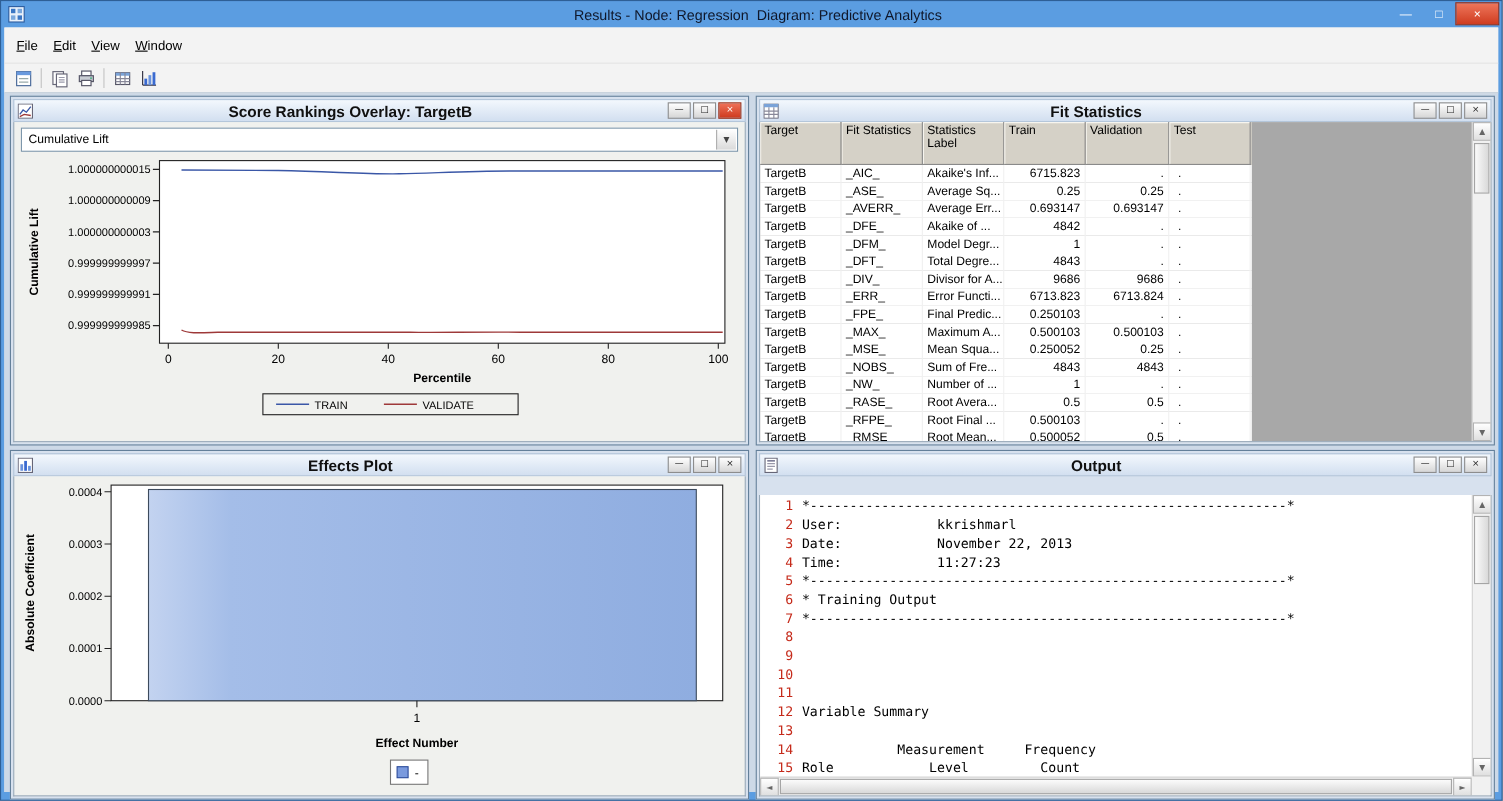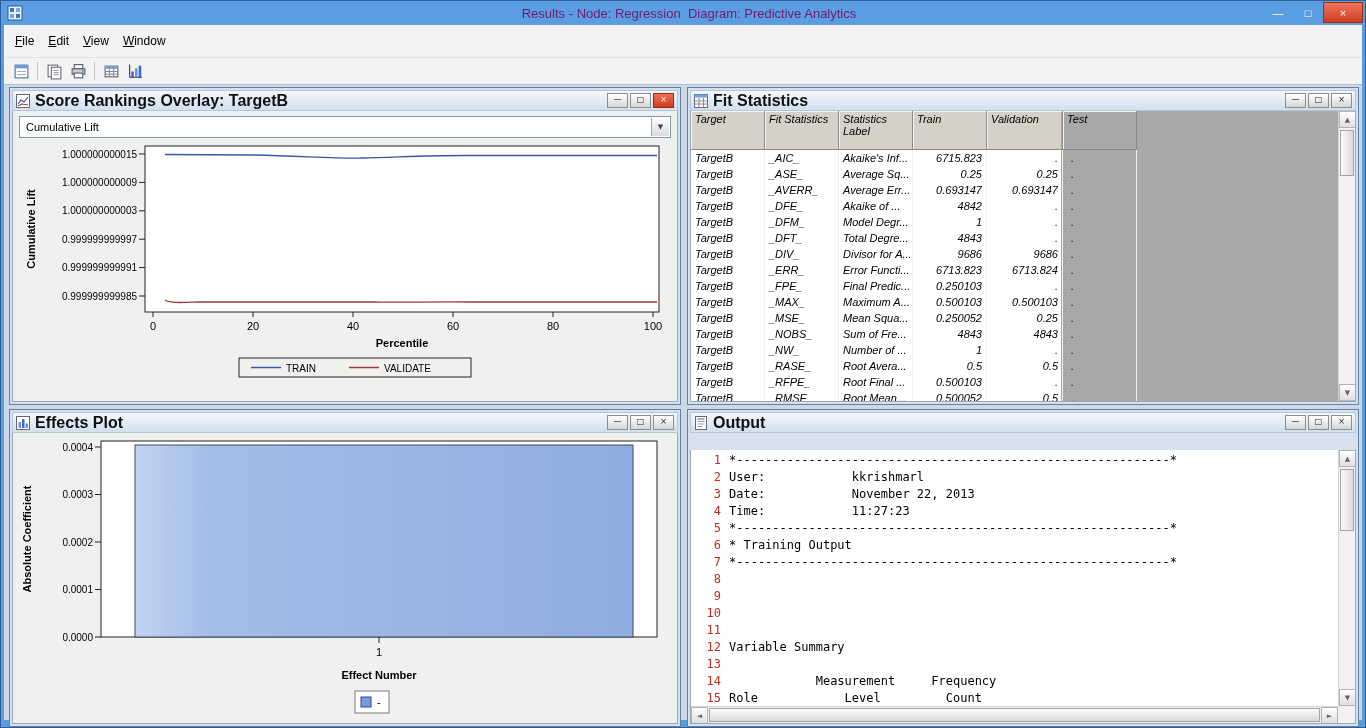--- a/index.html
+++ b/index.html
@@ -3,53 +3,53 @@
 <meta charset="utf-8">
 <style>
   * { margin:0; padding:0; box-sizing:border-box; }
   html,body { background:#777; }
   body { font-family:"Liberation Sans","DejaVu Sans",sans-serif; }
   .window { position:relative; width:1366px; height:728px; background:#5b9de1; overflow:hidden; border:1px solid #2e5f96; }
 
   
   .titlebar { position:relative; height:24px; display:flex; align-items:center; padding-left:6px; }
   .app-icon { width:16px; height:16px; z-index:2; }
-  .title-text { position:absolute; left:0; right:0; text-align:center; color:#701a75; font-size:13px; white-space:pre;margin-left:12px; }
+  .title-text { position:absolute; left:0; right:0; text-align:center; color:#0f172a; font-size:13px; white-space:pre;margin-left:12px; }
   .win-btns { position:absolute; right:2px; top:1px; display:flex; height:21px; z-index:2; }
   .wbtn { width:30px; display:grid; place-items:center; color:#fff; font-size:11px; cursor:default; }
   .wbtn.close { width:40px; background:linear-gradient(#ee765b,#cf3c20); border:1px solid #9c2f16; }
 
   
   .content { position:absolute; top:24px; left:3px; right:3px; bottom:7px; background:#f0f0f0; display:flex; flex-direction:column; }
   .menubar { height:33px; background:#f3f3f3; display:flex; align-items:center; padding:0 4px; border-bottom:1px solid #e2e2e2; }
   .menu-item { padding:3px 7px; font-size:12px; color:#000; }
   .menu-item u { text-decoration:underline; }
   .toolbar { height:27px; background:#f3f3f3; display:flex; align-items:center; padding:0 5px; border-bottom:1px solid #aebfd0; }
   .tool-btn { width:24px; height:22px; display:grid; place-items:center; }
   .tool-sep { width:1px; height:18px; background:#c3c3c3; margin:0 4px; }
 
   
   .mdi { flex:1; position:relative; background:#cdd9e7; }
   .child { position:absolute; width:672px; height:318px; border:1px solid #64809a; background:#d7e1ee; padding:2px; display:flex; flex-direction:column; }
   .child-title { flex:0 0 21px; background:linear-gradient(#f3f8fd,#d2dff0); border:1px solid #b4c6da; display:flex; align-items:center; gap:5px; padding:0 3px; }
-  .child-title .ct { font-size:16px; font-weight:bold; color:#101010; flex:1; white-space:nowrap; overflow:hidden; }
+  .child-title .ct { font-size:14px; font-weight:bold; color:#101010; flex:1; white-space:nowrap; overflow:hidden;text-align:center; }
   .child-btns { display:flex; gap:2px; }
   .cbtn { width:21px; height:15px; background:linear-gradient(#ffffff,#d6d6d6); border:1px solid #8d8d8d; font-size:8px; line-height:12px; text-align:center; color:#222; font-family:"DejaVu Sans",sans-serif; }
   .cbtn.close-red { background:linear-gradient(#ef7158,#ce3a1f); border-color:#9a2c14; color:#fff; }
   .child-body { flex:1; background:#f0f1ee; border:1px solid #97a8b8; border-top:none; position:relative; overflow:hidden; }
 
   
   .dropdown { margin:5px 6px 2px 6px; height:22px; background:#fff; border:1px solid #7e97ab; position:relative; display:flex; align-items:center; font-size:11px; padding-left:6px; color:#000; }
   .dd-btn { position:absolute; right:1px; top:1px; bottom:1px; width:18px; background:linear-gradient(#fefefe,#dadada); border-left:1px solid #a8a8a8; display:grid; place-items:center; font-size:7px; color:#444; font-family:"DejaVu Sans",sans-serif; }
   svg text { font-family:"Liberation Sans",sans-serif; fill:#000; }
 
   
   .fs-area { position:absolute; inset:0; background:#a8a8a8; }
   .fs-pane { position:absolute; top:0; left:0; right:17px; bottom:0; overflow:hidden; }
-  .fs-header,.fs-row { display:grid; grid-template-columns:74px 74px 74px 74px 76px 74px; width:370px;font-style:italic; }
+  .fs-header,.fs-row { display:grid; grid-template-columns:74px 74px 74px 74px 76px 74px; width:447px; }
   .fs-header { background:#d5d1c7; }
   .fs-hcell { border-right:1px solid #8a8a8a; border-bottom:1px solid #8a8a8a; box-shadow:inset 1px 1px 0 #f7f5ef; padding:2px 4px; font-size:11px; line-height:12px; height:39px; color:#000; }
   .fs-row { background:#fff; height:16px; }
   .fs-cell { font-size:11px; line-height:16px; padding:0 4px; white-space:nowrap; overflow:hidden; color:#000; border-right:1px solid #f0f0f0; }
   .fs-cell.c3,.fs-cell.c4 { text-align:right; }
   .fs-cell.c5 { padding-left:8px; }
 
   
   .vscroll { position:absolute; right:0; top:0; bottom:0; width:17px; background:#f1f1f1; border-left:1px solid #d4d4d4; }
   .vscroll.above-h { bottom:17px; }

